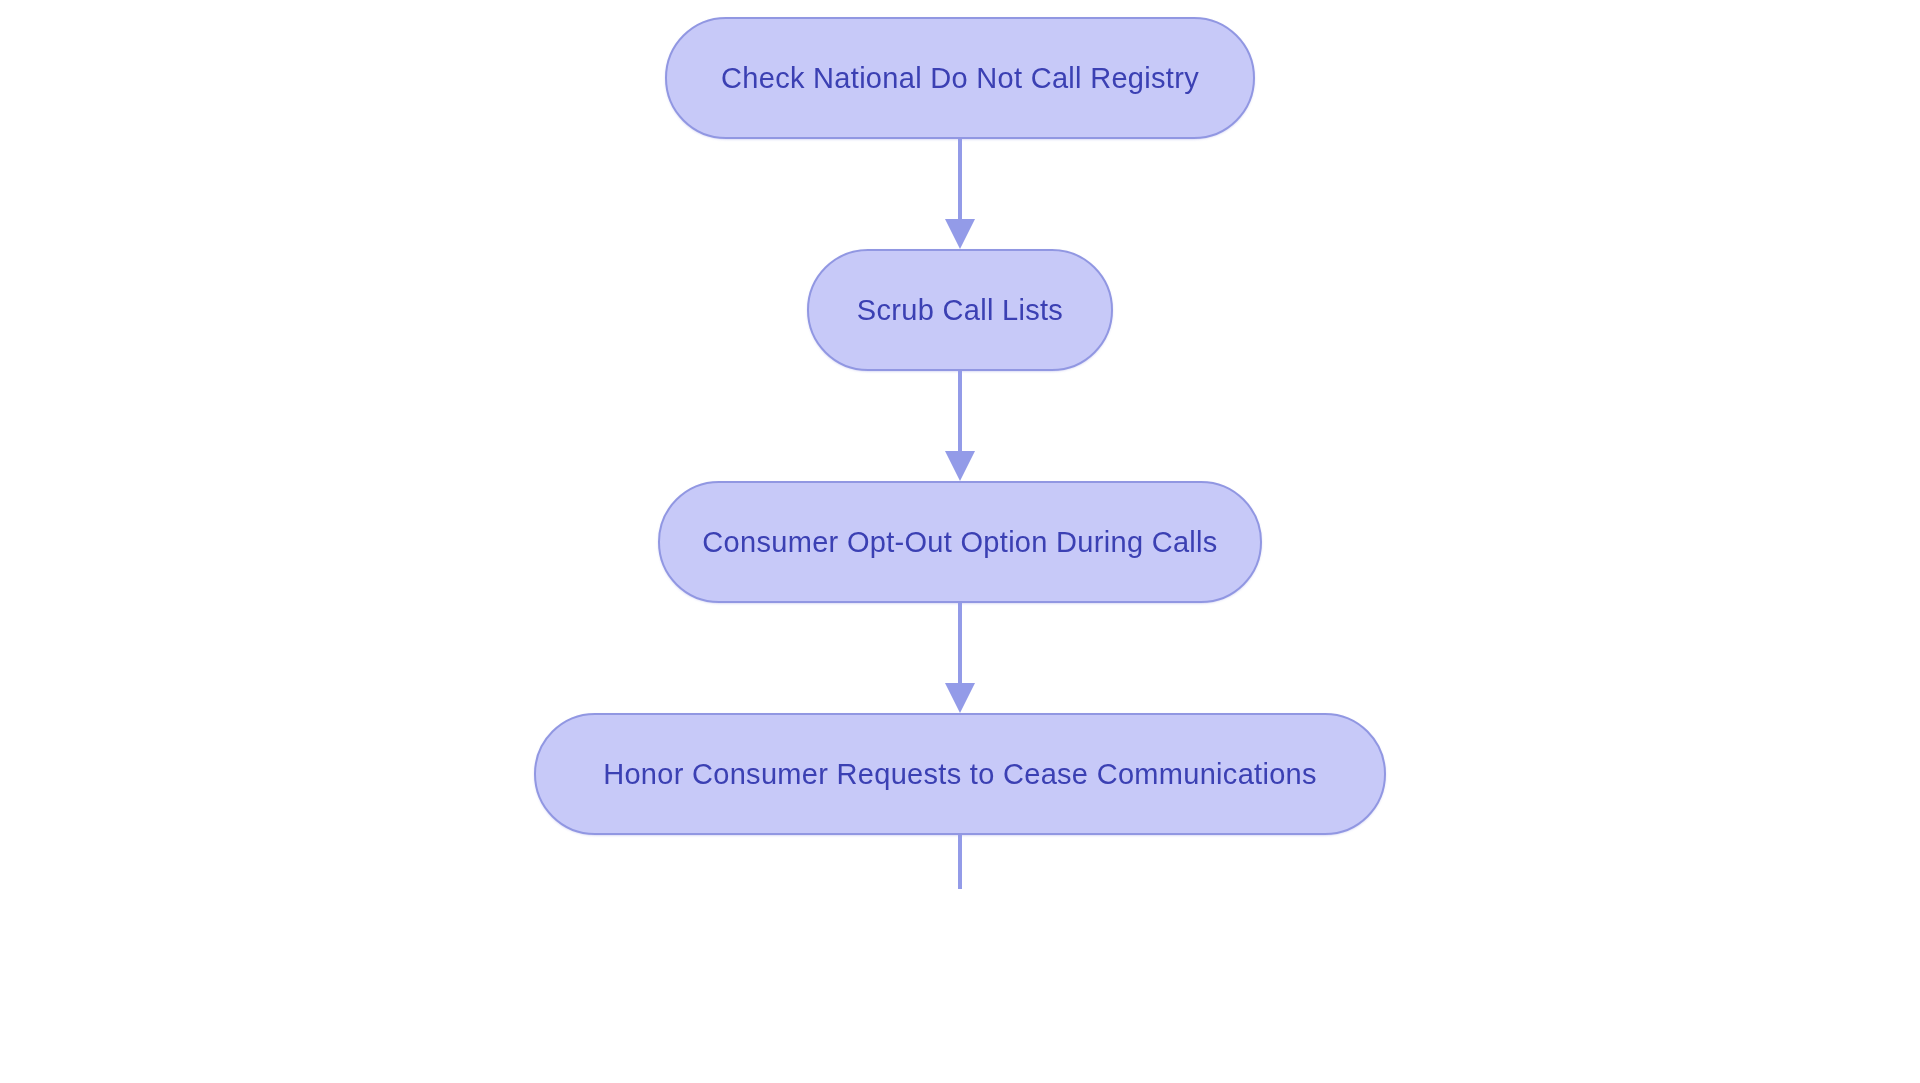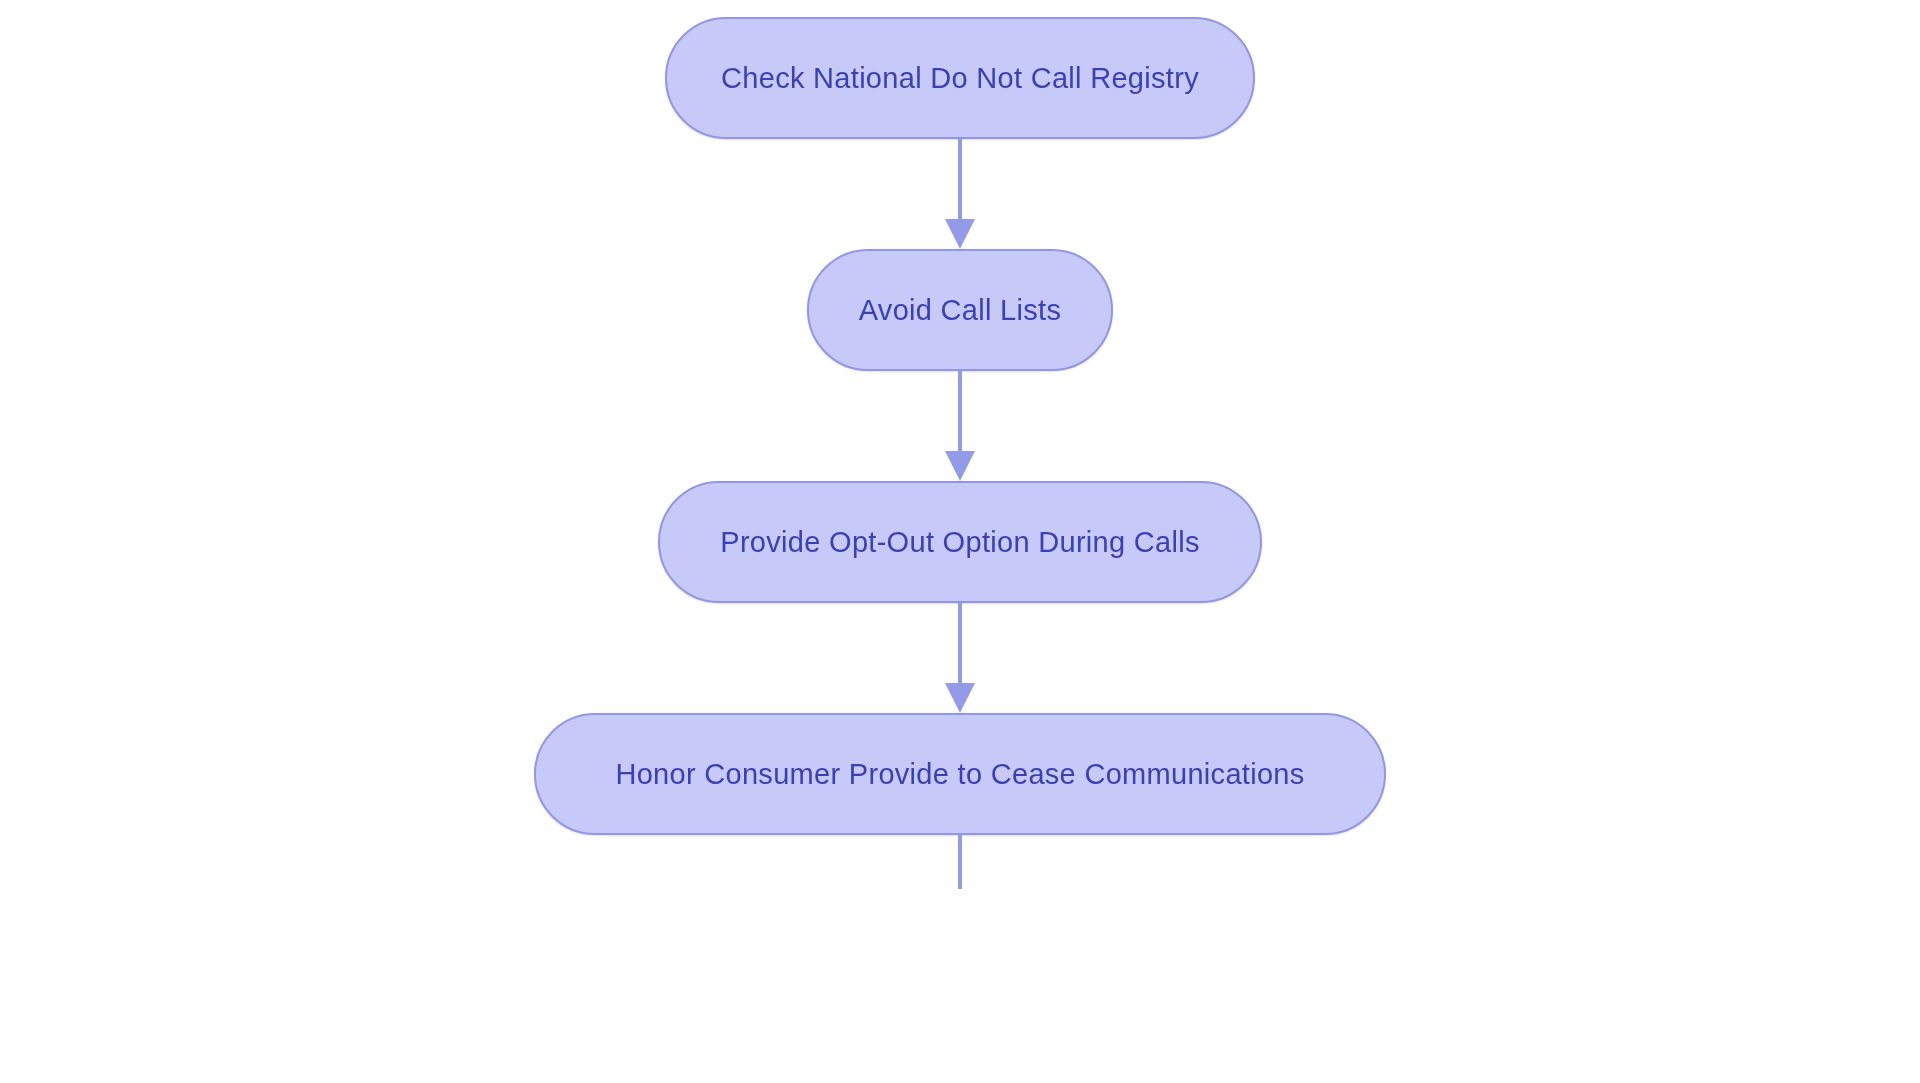--- a/index.html
+++ b/index.html
@@ -60,39 +60,39 @@
     <div class="node node-0">
       <span>Check National Do Not Call Registry</span>
     </div>
 
     <svg class="edge" viewBox="0 0 40 110">
       <rect x="18" y="0" width="4" height="84" fill="#939be8"></rect>
       <polygon points="5,80 35,80 20,110" fill="#939be8"></polygon>
     </svg>
 
     <div class="node node-1">
-      <span>Avoid Call Lists</span>
+      <span>Scrub Call Lists</span>
     </div>
 
     <svg class="edge" viewBox="0 0 40 110">
       <rect x="18" y="0" width="4" height="84" fill="#939be8"></rect>
       <polygon points="5,80 35,80 20,110" fill="#939be8"></polygon>
     </svg>
 
     <div class="node node-2">
-      <span>Provide Opt-Out Option During Calls</span>
+      <span>Consumer Opt-Out Option During Calls</span>
     </div>
 
     <svg class="edge" viewBox="0 0 40 110">
       <rect x="18" y="0" width="4" height="84" fill="#939be8"></rect>
       <polygon points="5,80 35,80 20,110" fill="#939be8"></polygon>
     </svg>
 
     <div class="node node-3">
-      <span>Honor Consumer Provide to Cease Communications</span>
+      <span>Honor Consumer Requests to Cease Communications</span>
     </div>
 
     <svg class="edge" viewBox="0 0 40 110">
       <rect x="18" y="0" width="4" height="84" fill="#939be8"></rect>
       <polygon points="5,80 35,80 20,110" fill="#939be8"></polygon>
     </svg>
 
 
   </div>
 </div>

